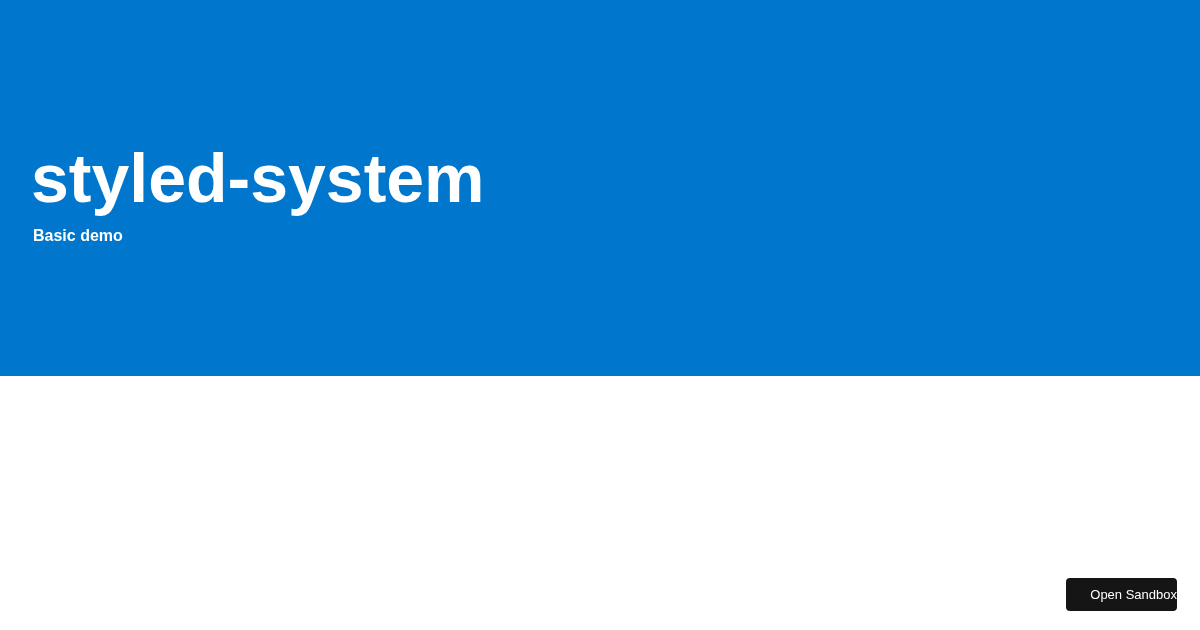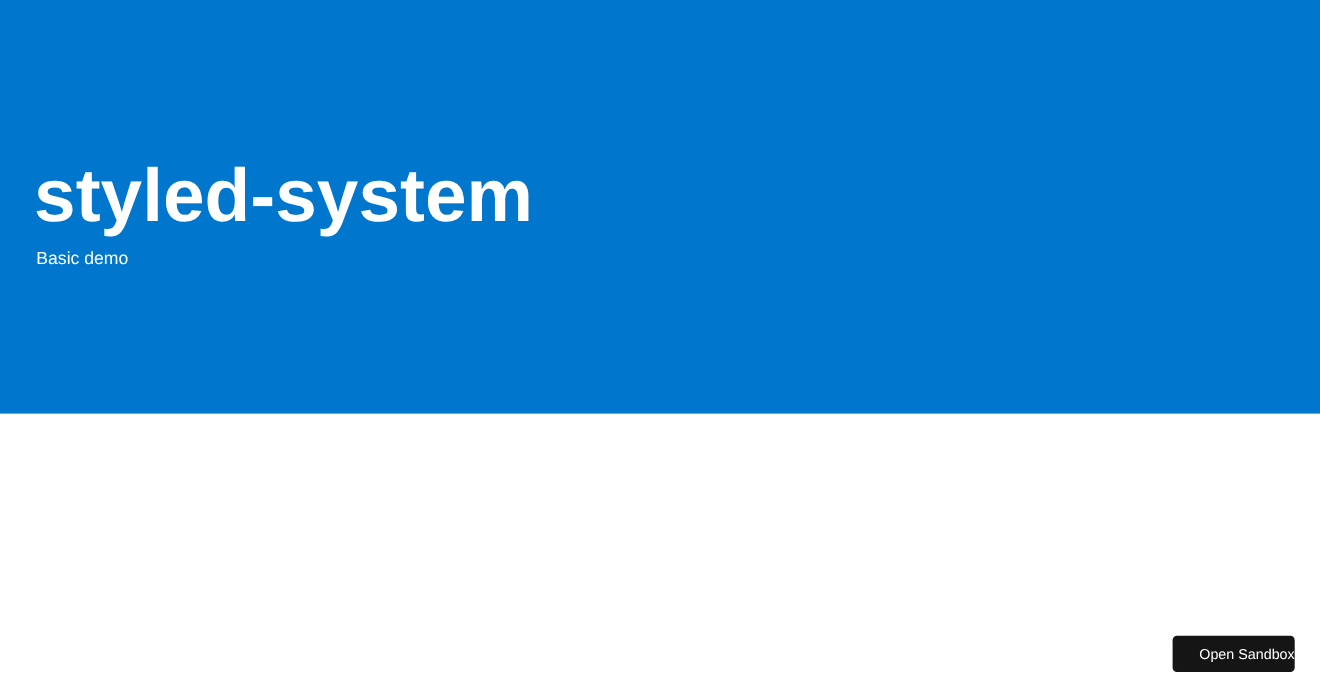--- a/index.html
+++ b/index.html
@@ -30,21 +30,21 @@
       line-height: 80px;
       letter-spacing: 0px;
       white-space: nowrap;
     }
     .hero-subtitle {
       position: absolute;
       left: 33px;
       top: 226px;
       margin: 0;
       font-size: 16px;
-      font-weight: 400;
+      font-weight: 700;
       line-height: 20px;
     }
     .sandbox-button {
       position: absolute;
       left: 1066px;
       top: 578px;
       width: 111px;
       height: 33px;
       border: none;
       border-radius: 4px;

